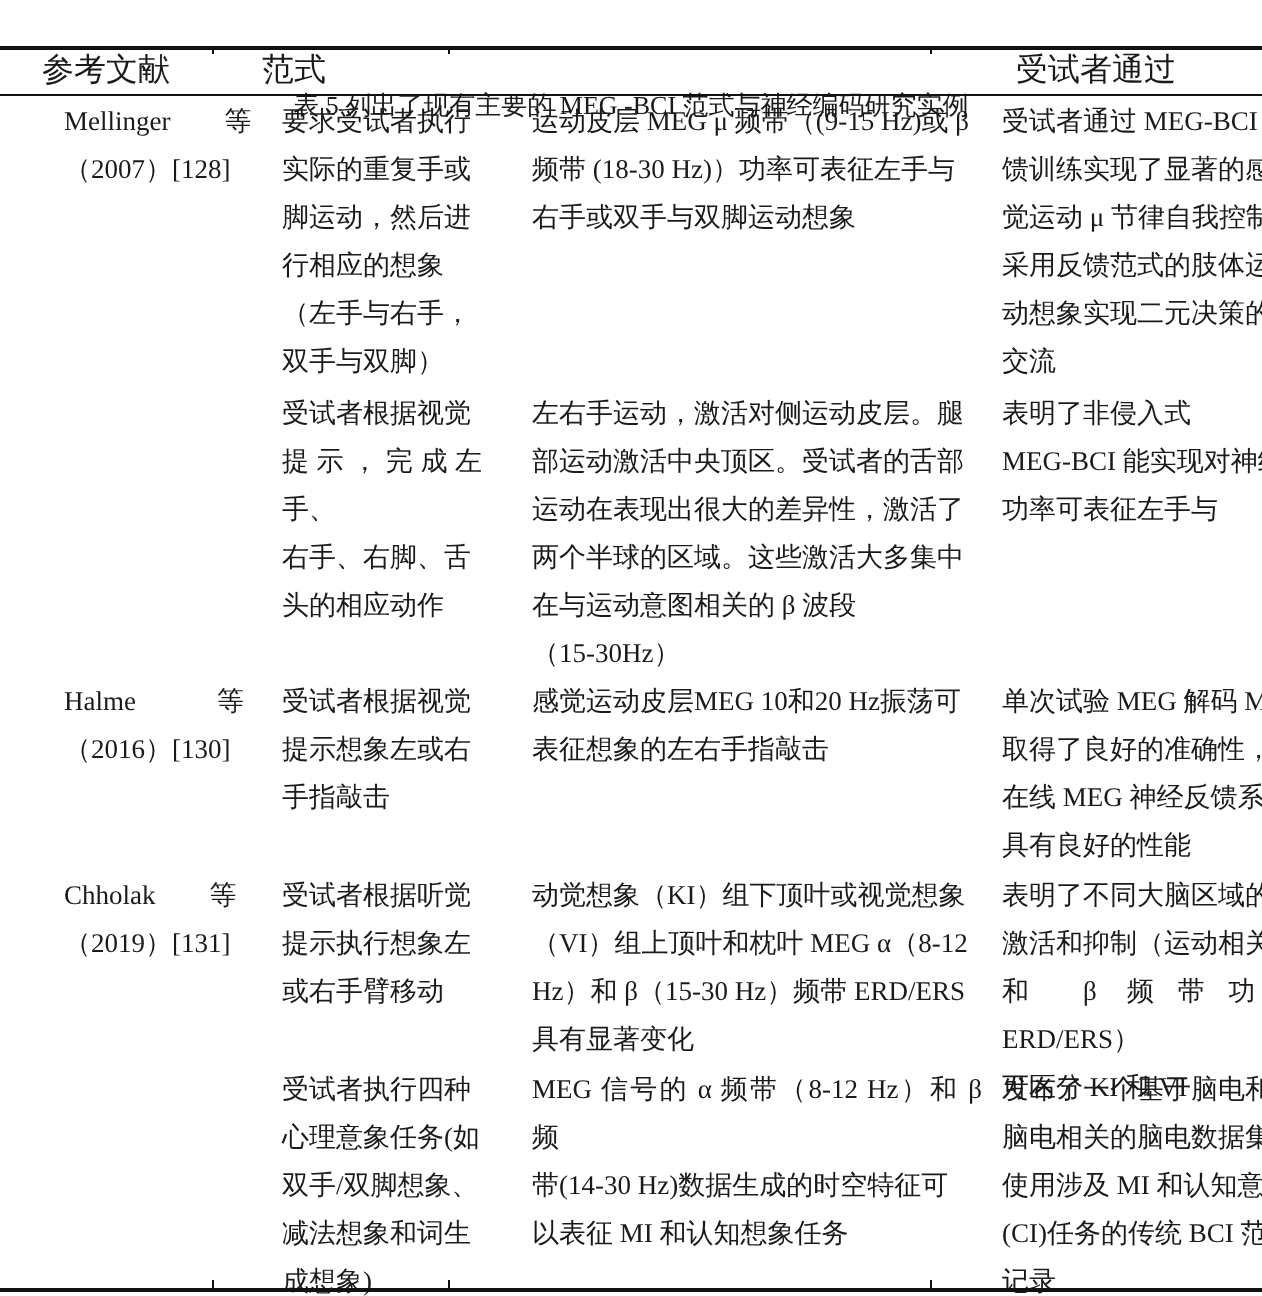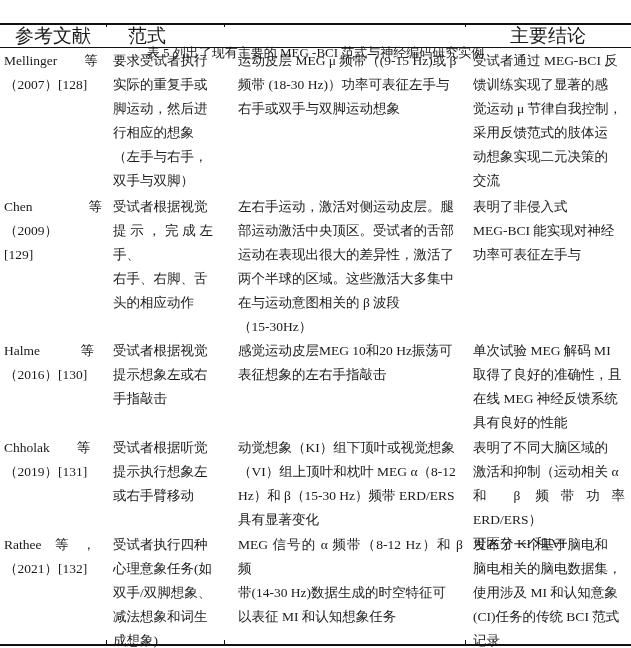--- a/index.html
+++ b/index.html
@@ -12,25 +12,25 @@
     position: absolute; left: 0; top: 2px; width: 631px;
     text-align: center; font-size: 13px; line-height: 18px; margin-top: 42px;
   }
   .rule { position: absolute; left: 0; width: 631px; height: 1.5px; background: #111; }
   .rule.top { top: 23px; }
   .rule.mid { top: 47px; height: 1px; }
   .rule.bottom { top: 644px; }
   .tick { position: absolute; width: 1px; height: 4px; background: #111; }
   .header {
     position: absolute; top: 24px; left: 0; width: 631px; height: 23px;
-    font-size: 19px; line-height: 23px;
+    font-size: 16px; line-height: 23px;
   }
   .header div { position: absolute; top: 0; text-align: center; }
   .rows { position: absolute; top: 49px; left: 0; width: 631px; }
-  .row { position: relative; width: 581px; }
+  .row { position: relative; width: 581px; margin-left: 28px; }
   .cell {
     position: absolute; top: 0; font-size: 13.5px; line-height: 24px;
     white-space: pre-line; text-align: justify;
   }
   .c0 { left: 4px; width: 98px; }
   .c1 { left: 113px; width: 100px; }
   .c2 { left: 238px; width: 225px; }
   .c3 { left: 473px; width: 152px; }
 </style>
 </head>
@@ -39,21 +39,21 @@
 <div class="caption">表 5 列出了现有主要的 MEG -BCI 范式与神经编码研究实例</div>
 
 <div class="rule top"></div>
 <div class="tick" style="left:106px; top:23px;"></div>
 <div class="tick" style="left:224px; top:23px;"></div>
 <div class="tick" style="left:465px; top:23px;"></div>
 
 <div class="header">
   <div style="left:0; width:106px;">参考文献</div>
   <div style="left:88px; width:118px;">范式</div>
-  <div style="left:465px; width:166px;">主要结论</div>
+  <div style="left:465px; width:166px;">受试者通过</div>
 </div>
 
 <div class="rule mid"></div>
 
 <div class="rows">
   <div class="row" style="height:146px;">
     <div class="cell c0">Mellinger　　等
 （2007）[128]</div>
     <div class="cell c1">要求受试者执行
 实际的重复手或
@@ -65,22 +65,20 @@
 频带 (18-30 Hz)）功率可表征左手与
 右手或双手与双脚运动想象</div>
     <div class="cell c3">受试者通过 MEG-BCI 反
 馈训练实现了显著的感
 觉运动 μ 节律自我控制，
 采用反馈范式的肢体运
 动想象实现二元决策的
 交流</div>
   </div>
   <div class="row" style="height:144px;">
-    <div class="cell c0">Chen 等（2009）
-[129]</div>
     <div class="cell c1">受试者根据视觉
 提示，完成左手、
 右手、右脚、舌
 头的相应动作</div>
     <div class="cell c2">左右手运动，激活对侧运动皮层。腿
 部运动激活中央顶区。受试者的舌部
 运动在表现出很大的差异性，激活了
 两个半球的区域。这些激活大多集中
 在与运动意图相关的 β 波段
 （15-30Hz）</div>
@@ -110,22 +108,20 @@
     <div class="cell c2">动觉想象（KI）组下顶叶或视觉想象
 （VI）组上顶叶和枕叶 MEG α（8-12
 Hz）和 β（15-30 Hz）频带 ERD/ERS
 具有显著变化</div>
     <div class="cell c3">表明了不同大脑区域的
 激活和抑制（运动相关 α
 和 β 频带功率 ERD/ERS）
 可区分 KI 和 VI</div>
   </div>
   <div class="row" style="height:120px;">
-    <div class="cell c0">Rathee　等　，
-（2021）[132]</div>
     <div class="cell c1">受试者执行四种
 心理意象任务(如
 双手/双脚想象、
 减法想象和词生
 成想象)</div>
     <div class="cell c2">MEG 信号的 α 频带（8-12 Hz）和 β 频
 带(14-30 Hz)数据生成的时空特征可
 以表征 MI 和认知想象任务</div>
     <div class="cell c3">发布了一个基于脑电和
 脑电相关的脑电数据集，

